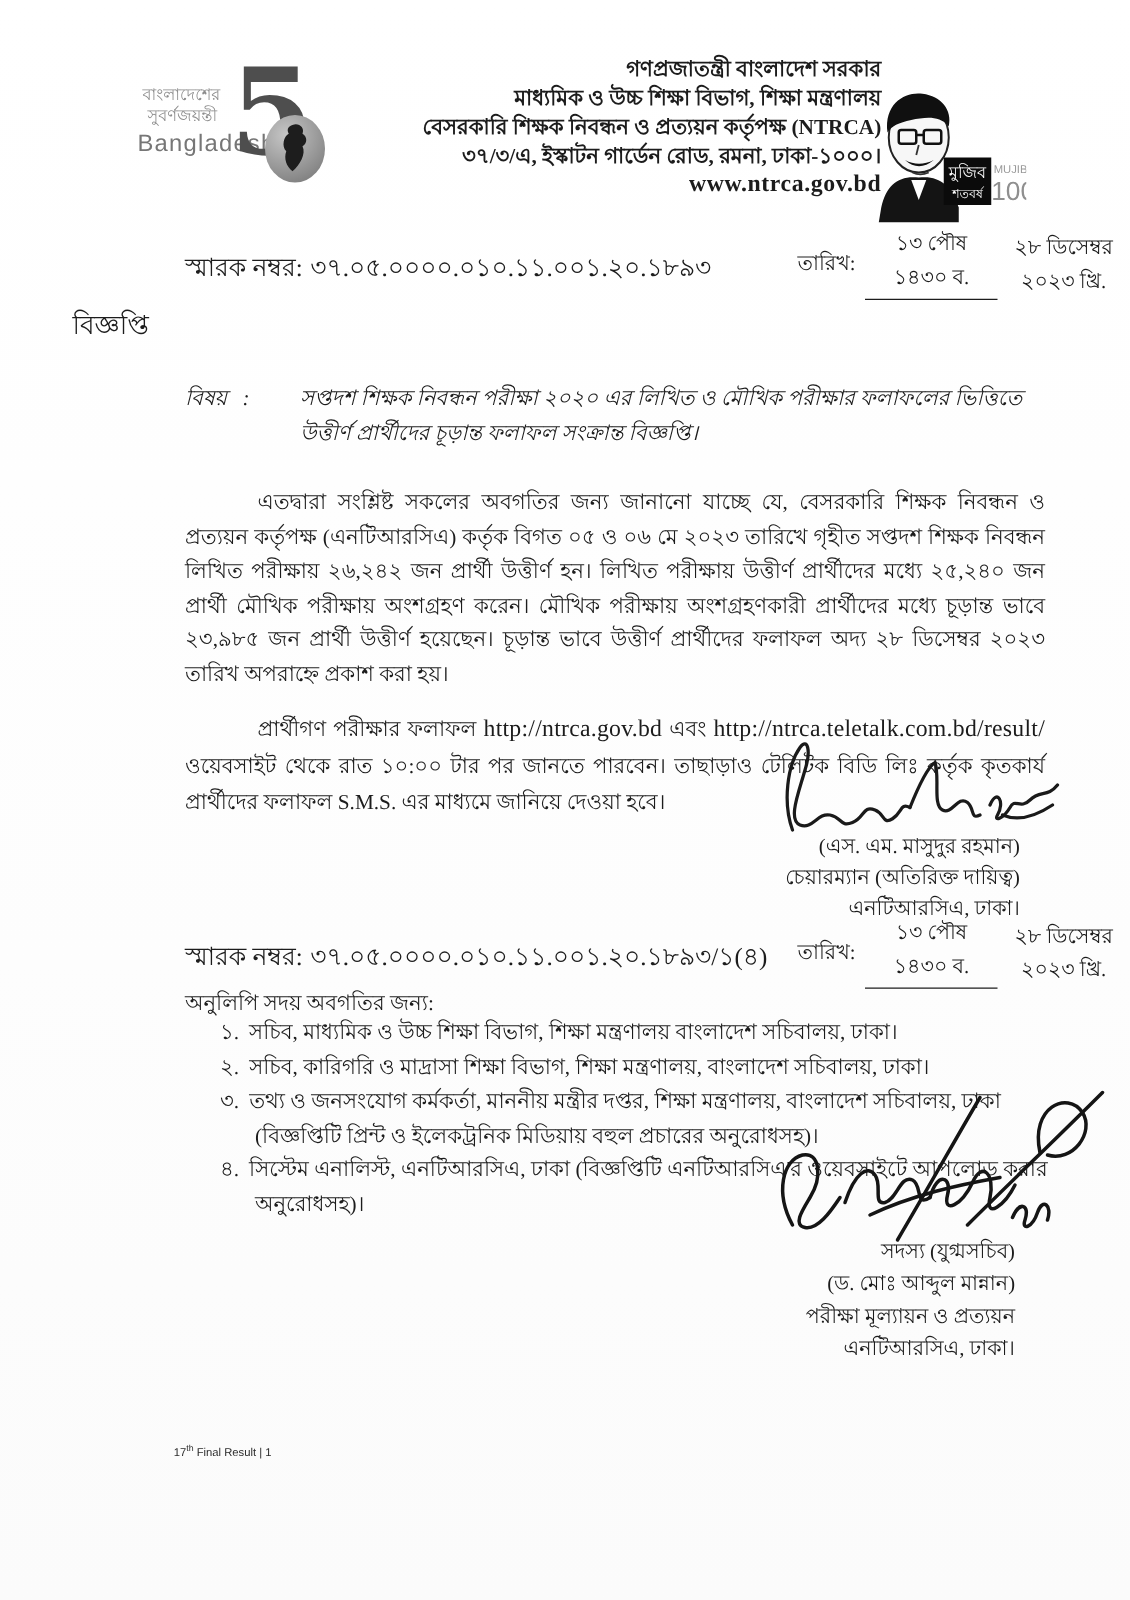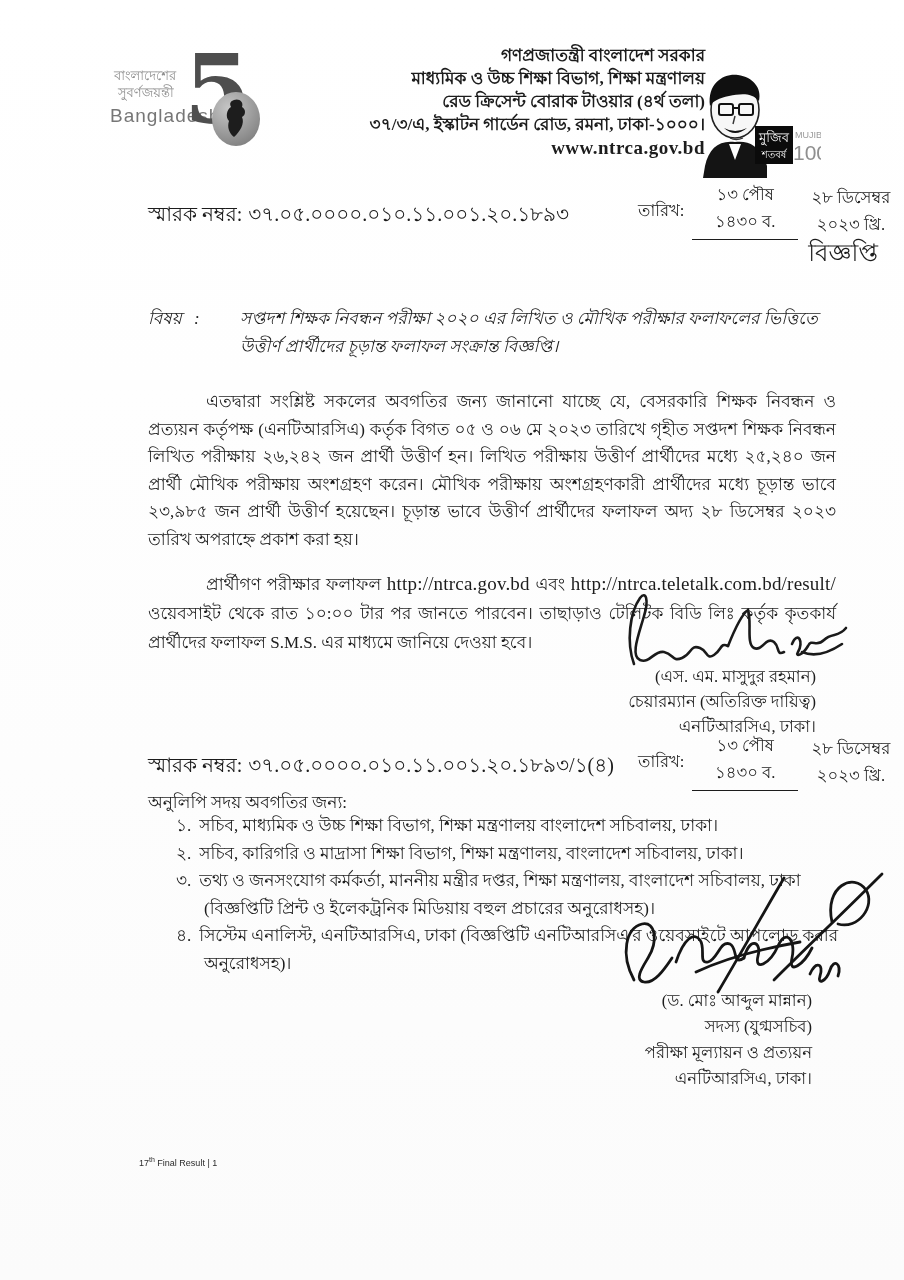--- a/index.html
+++ b/index.html
@@ -30,21 +30,21 @@
   .logo100 { top:68px; left:693px; width:128px; height:110px; }
 
   
   .memo { font-size:20px; }
   .memo .lbl { margin-right:6px; }
   .date-block { display:flex; align-items:center; gap:8px; font-size:16.5px; }
   .date-stack { display:inline-flex; flex-direction:row; text-align:center; }
   .date-top { border-bottom:1.6px solid #1c1c1c; padding:0 10px 3px 10px; }
   .date-bottom { padding-top:3px; }
 
-  .notice-title { top:234px; left:58px; width:820px; text-align:right; font-size:24px; }
+  .notice-title { top:244px; left:58px; width:820px; text-align:left; font-size:21px; }
 
   .subject { top:305px; left:148px; width:690px; display:flex; font-size:17px; line-height:28px;font-style:italic; }
   .subject .lab { flex:0 0 46px; }
   .subject .col { flex:0 0 16px; }
   .subject .txt { flex:1;margin-left:30px; }
 
   .para { left:148px; width:688px; font-size:17px; text-align:justify; text-indent:58px; }
   .para1 { top:388px; line-height:27.5px; }
   .para2 { top:541px; line-height:29px;margin-top:28px; }
   .latin-url { font-size:19px; letter-spacing:.2px; }
@@ -75,21 +75,21 @@
     <span class="zero">
       <svg width="32" height="44" viewBox="0 0 32 44">
         <path d="M14,3 C19,1 24,5 22,10 C26,12 26,18 22,20 C25,26 20,35 14,40 C9,36 7,30 9,24 C5,20 7,12 11,10 C9,6 11,4 14,3 Z" fill="#1d1d1d"></path>
       </svg>
     </span>
   </div>
 
   <div class="abs gov-header">
     <div>গণপ্রজাতন্ত্রী বাংলাদেশ সরকার</div>
     <div>মাধ্যমিক ও উচ্চ শিক্ষা বিভাগ, শিক্ষা মন্ত্রণালয়</div>
-    <div>রেড ক্রিসেন্ট বোরাক টাওয়ার (৪র্থ তলা)</div>
+    <div>বেসরকারি শিক্ষক নিবন্ধন ও প্রত্যয়ন কর্তৃপক্ষ (NTRCA)</div>
     <div>৩৭/৩/এ, ইস্কাটন গার্ডেন রোড, রমনা, ঢাকা-১০০০।</div>
     <div class="site">www.ntrca.gov.bd</div>
   </div>
 
   <div class="abs logo100">
     <svg width="128" height="110" viewBox="0 0 128 110">
       <g>
         <path d="M12,98 C16,80 26,72 42,74 C58,72 68,80 74,98 L74,110 L10,110 Z" fill="#141414"></path>
         <path d="M36,76 L48,76 L42,92 Z" fill="#ffffff"></path>
         <ellipse cx="42" cy="42" rx="24" ry="28" fill="#f7f7f7" stroke="#222222" stroke-width="1.6"></ellipse>
@@ -175,21 +175,21 @@
       <path d="M120,142 C146,98 166,62 186,28"></path>
       <path d="M98,122 C132,106 168,98 202,92"></path>
       <path d="M146,108 C152,86 164,92 160,106 C156,122 172,114 180,96 C188,78 198,90 194,108 C190,126 206,114 214,98"></path>
       <path d="M176,130 C208,98 248,60 284,24"></path>
       <path d="M234,72 C226,36 256,22 268,40 C278,56 260,80 240,74"></path>
       <path d="M212,124 C218,110 226,114 222,126 C219,135 228,132 232,120 C236,108 244,114 240,126"></path>
     </g>
   </svg>
 
   <div class="abs sig-block sig2-text">
+    <div>সদস্য (যুগ্মসচিব)</div>
     <div>(ড. মোঃ আব্দুল মান্নান)</div>
-    <div>সদস্য (যুগ্মসচিব)</div>
     <div>পরীক্ষা মূল্যায়ন ও প্রত্যয়ন</div>
     <div>এনটিআরসিএ, ঢাকা।</div>
   </div>
 
   <div class="abs footer"><span>17</span><sup>th</sup><span> Final Result | 1</span></div>
 
 </div>
 
 </body></html>

